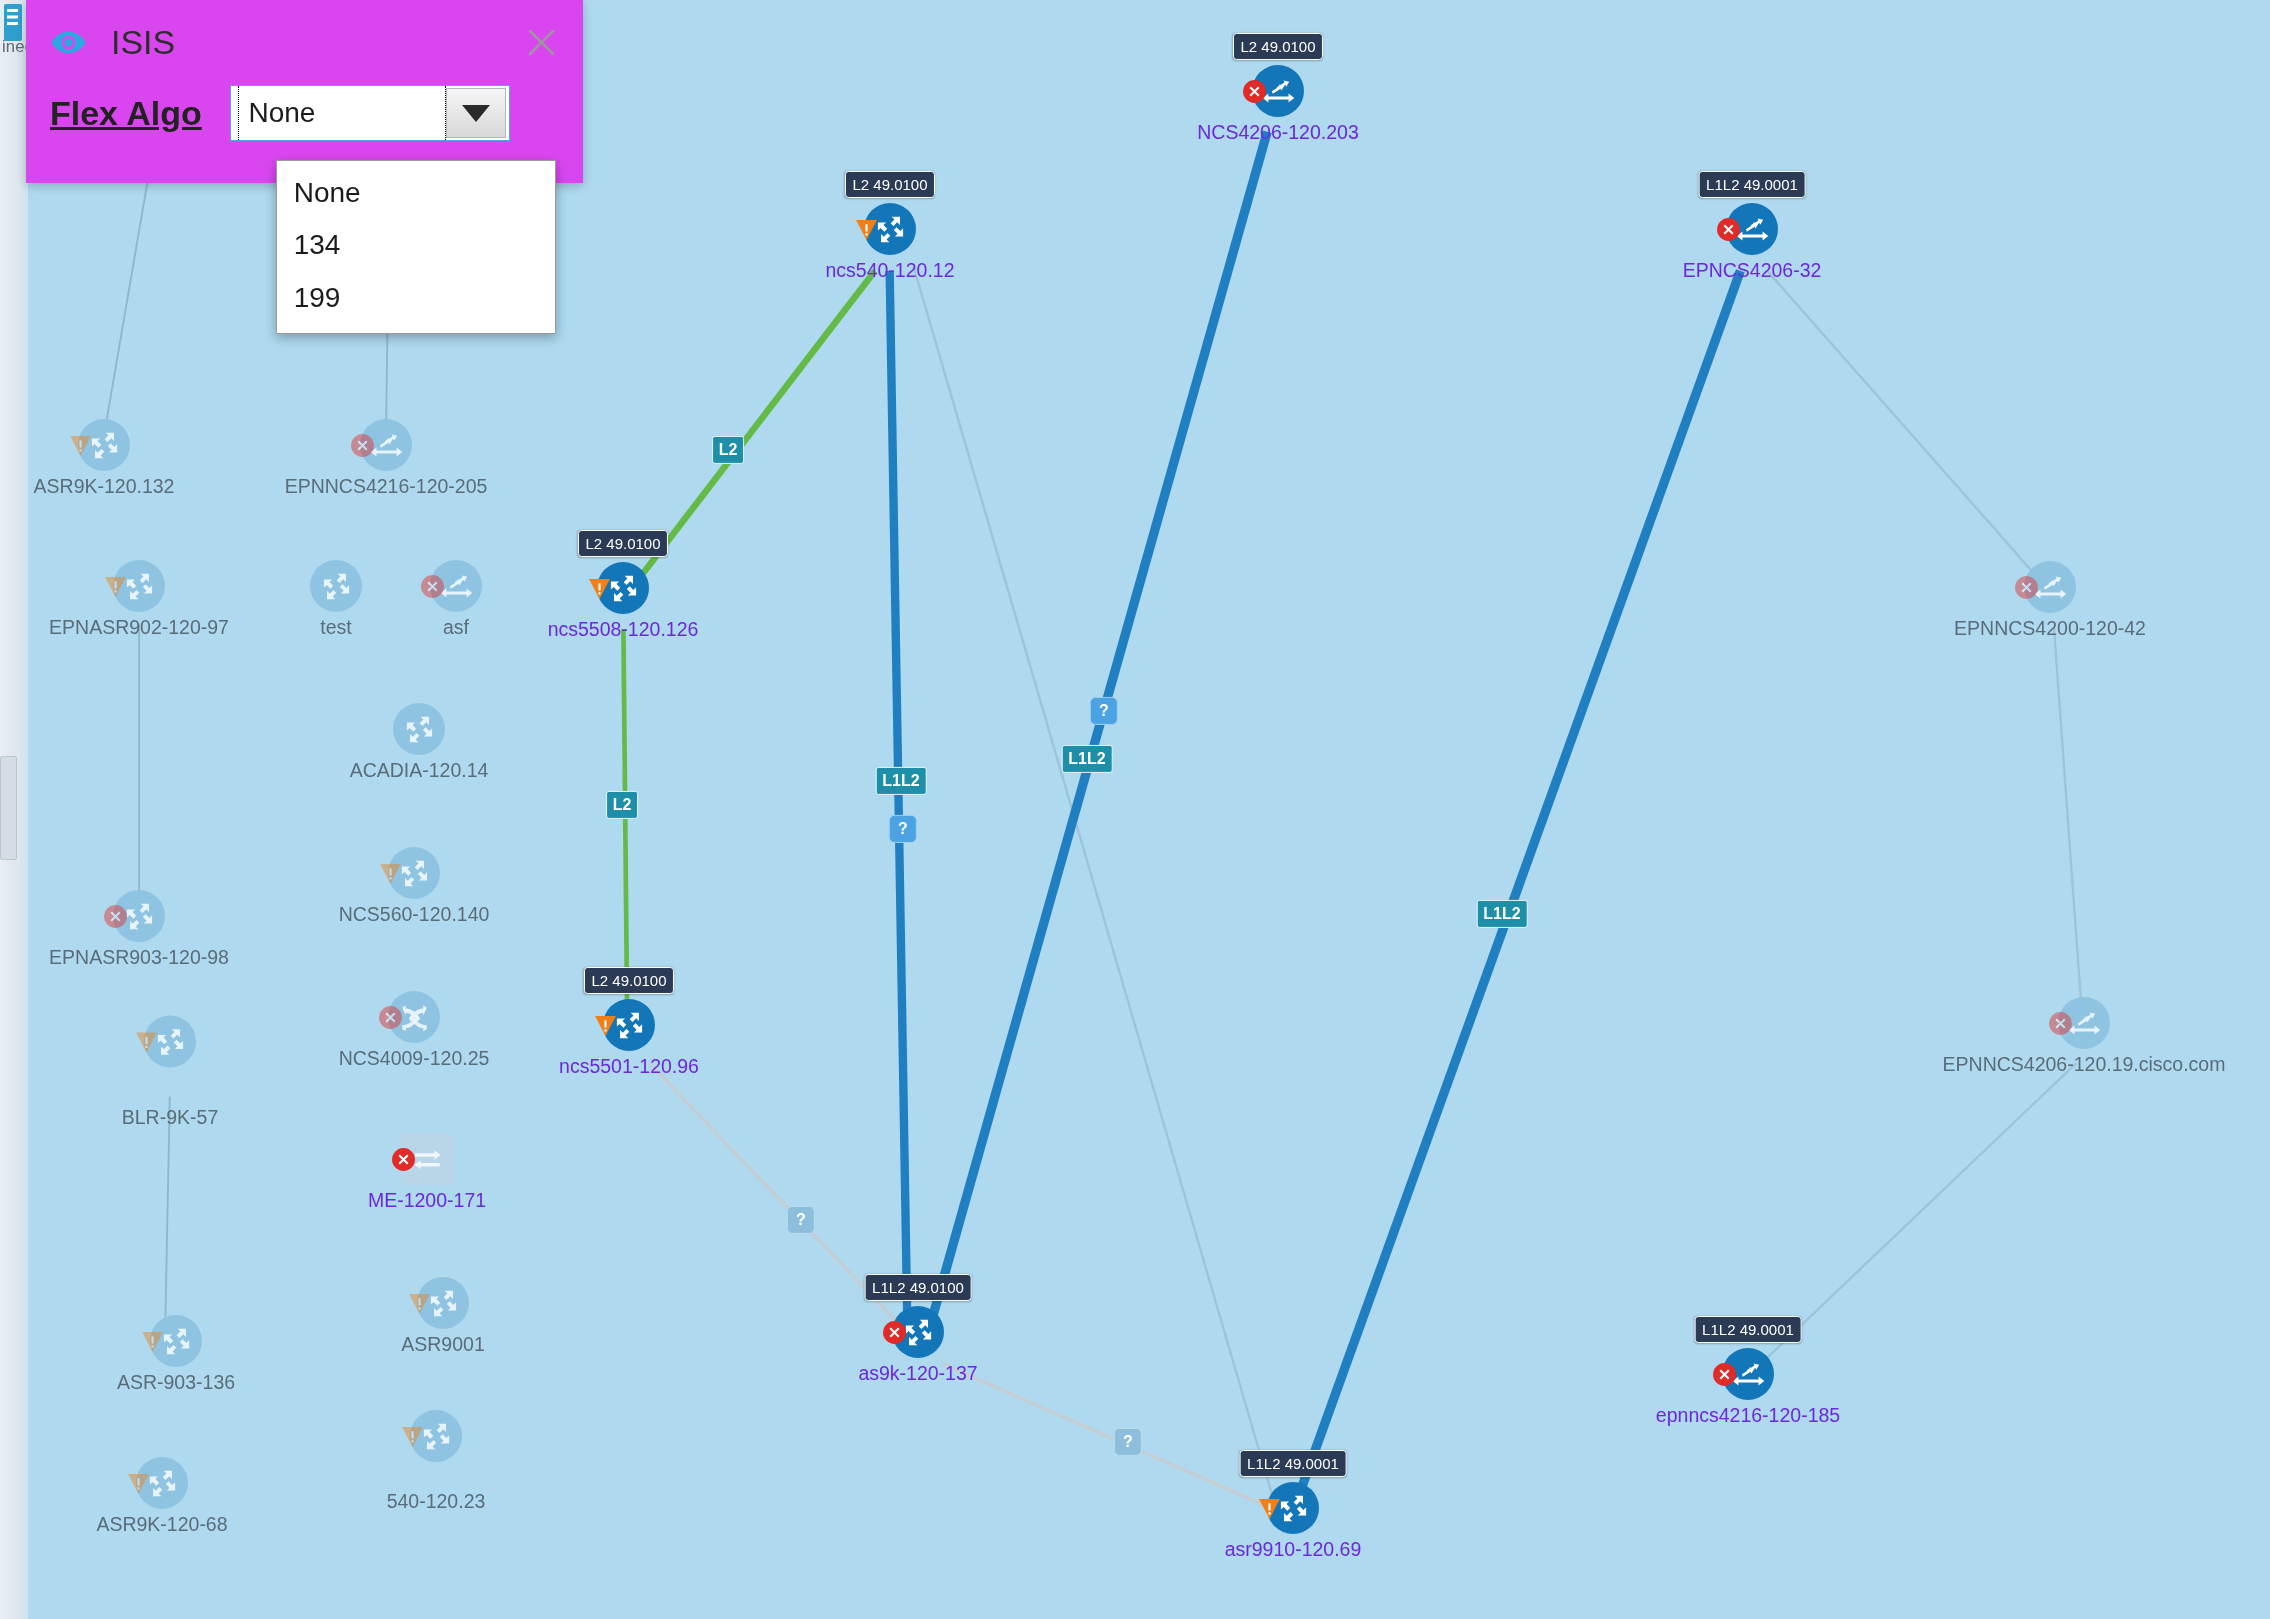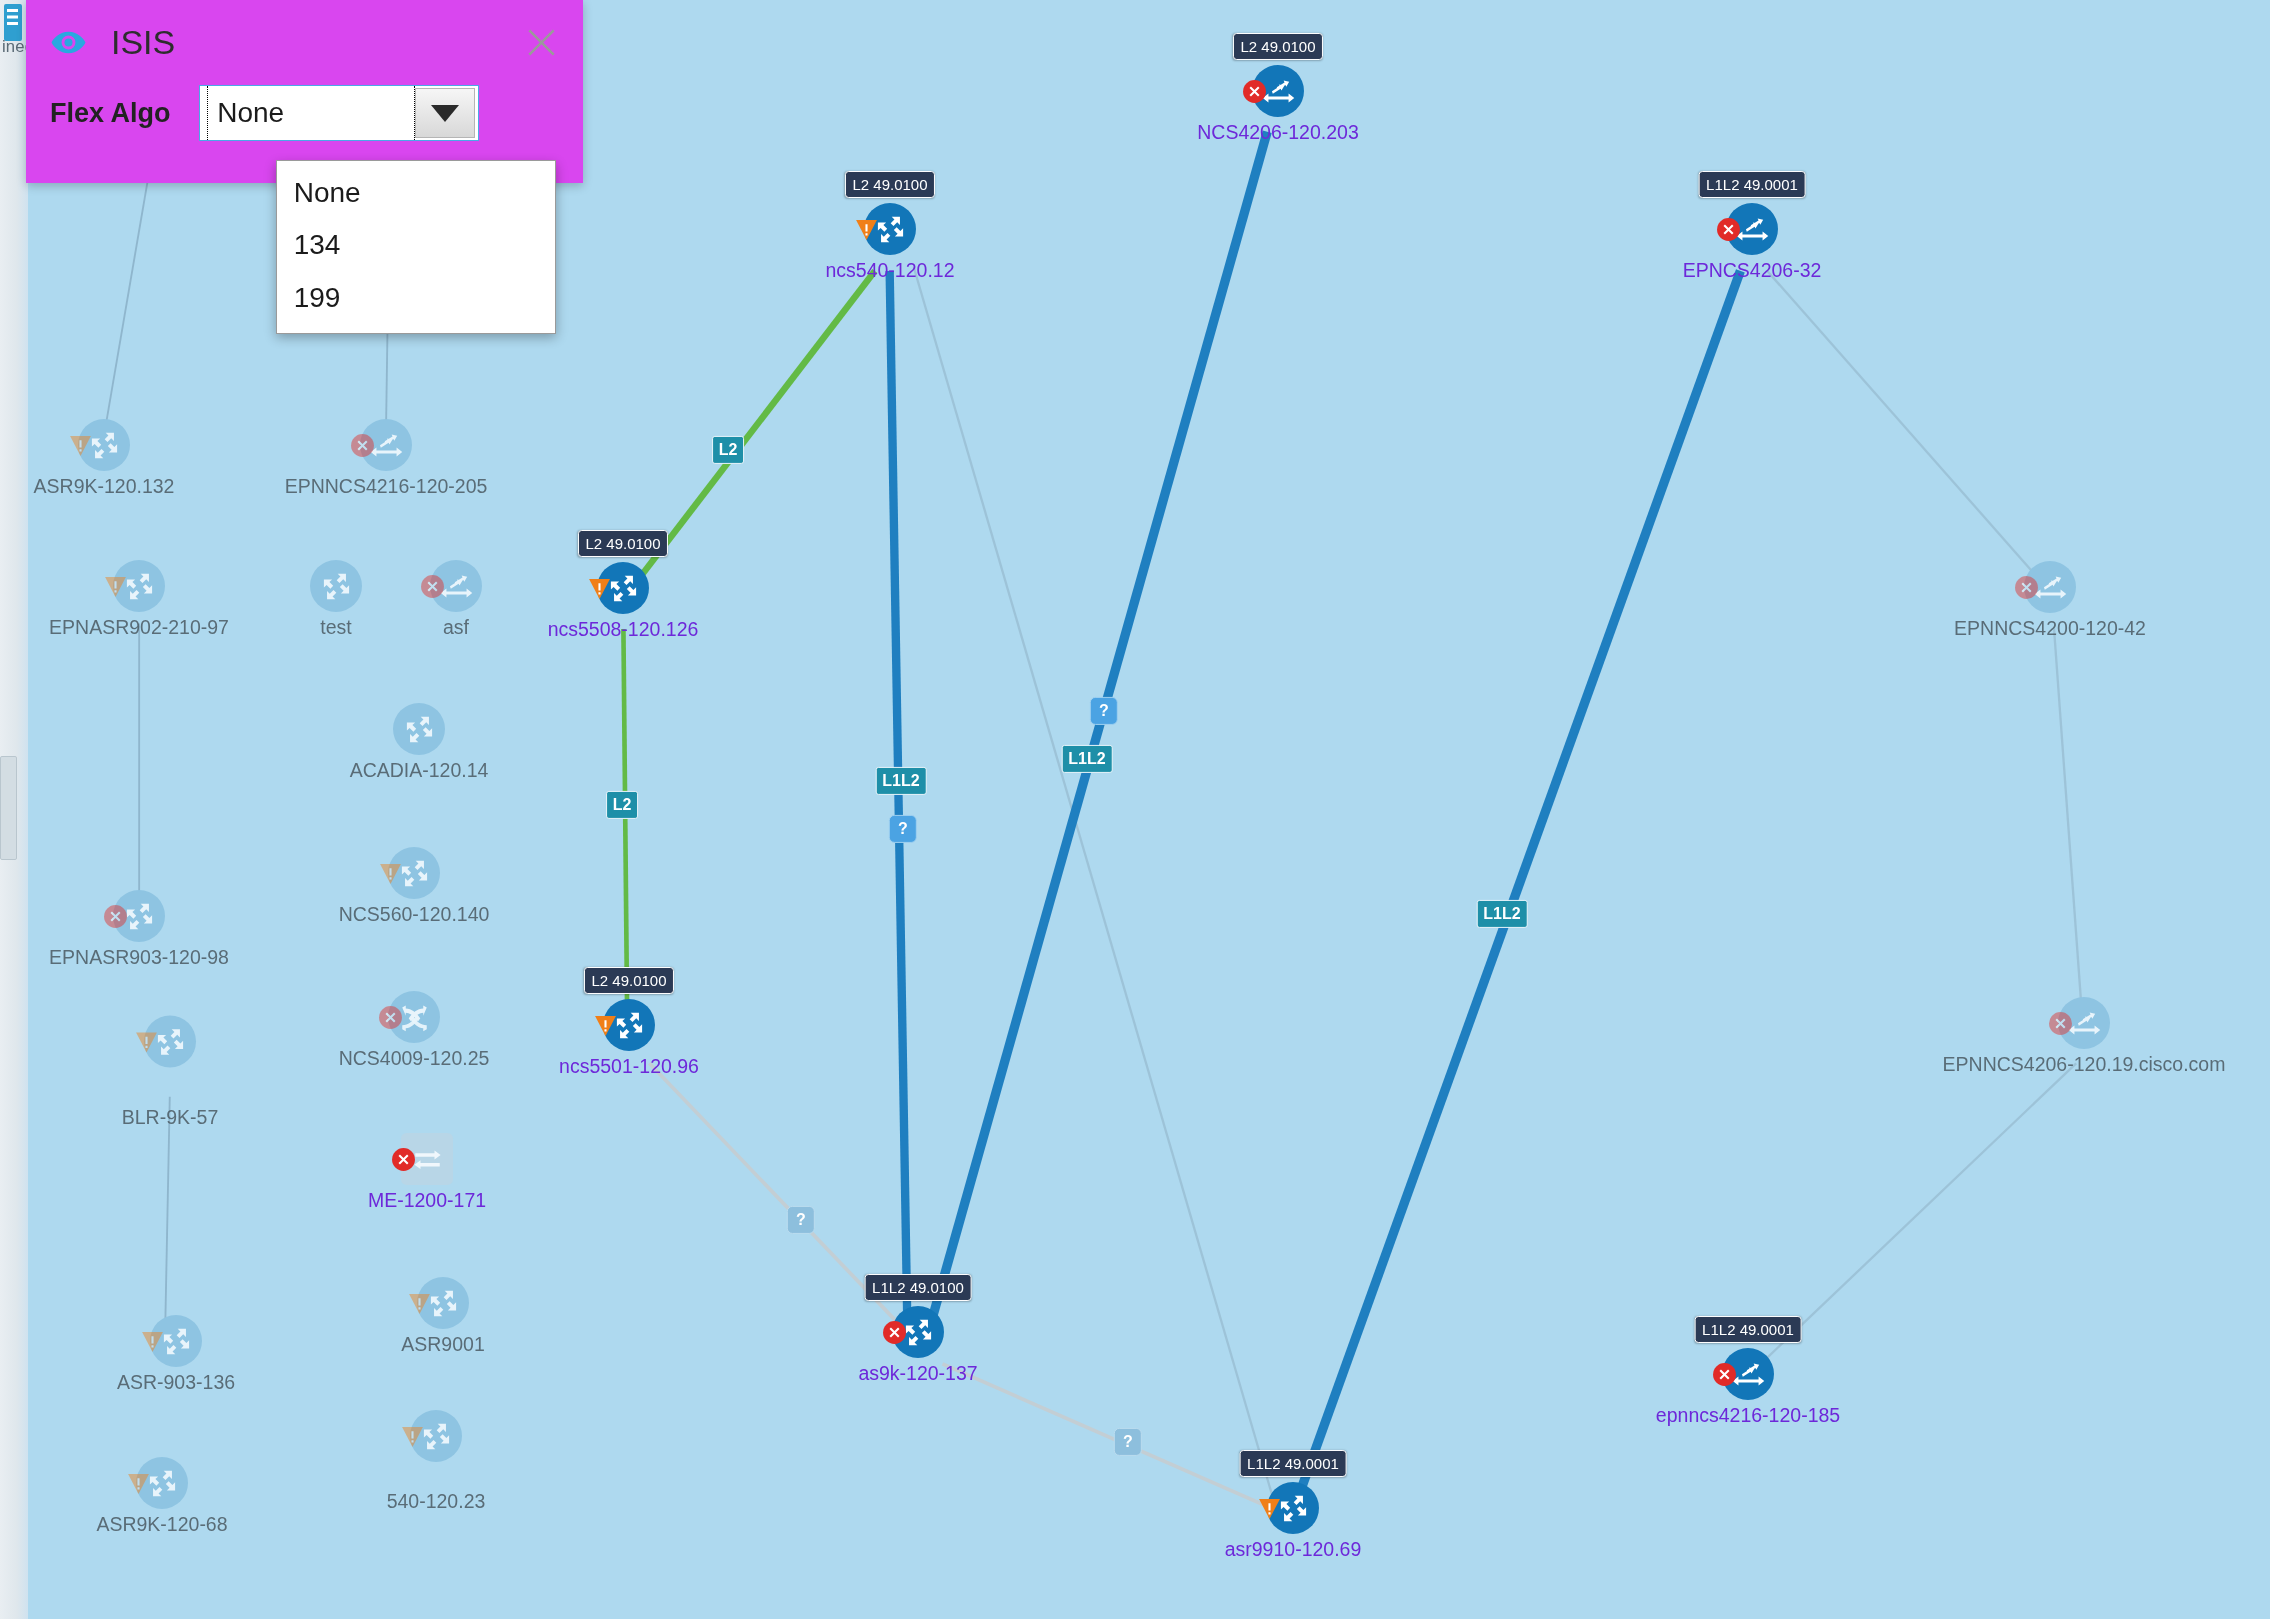--- a/index.html
+++ b/index.html
@@ -69,21 +69,21 @@
   
   #isis-panel{position:absolute;left:26px;top:0;width:557px;height:183px;
     background:#d946ef;box-shadow:0 2.8px 9.3px rgba(0,0,0,.22);}
   .panel-head{display:flex;align-items:center;height:85px;padding:0 20.4px 0 24px;}
   .eye-icon{width:37px;height:37px;flex:0 0 auto;}
   .eye-icon svg{width:37px;height:37px;display:block;}
   .panel-title{font-size:34px;color:#2d2d2d;margin-left:24px;}
   .panel-close{margin-left:auto;width:43px;height:43px;cursor:pointer;}
   .panel-close svg{width:43px;height:43px;display:block;}
   .panel-row{display:flex;align-items:center;padding:0 20.4px 0 24px;}
-  .flex-label{font-size:27px;font-weight:bold;color:#222;}
+  .flex-label{font-size:34px;font-weight:bold;color:#222;text-decoration:underline;}
   .select-wrap{position:relative;margin-left:28px;width:278px;height:54px;
      border:1.9px solid #4aa8e8;background:#fff;display:flex;align-items:center;}
   .select-value{flex:1;height:100%;display:flex;align-items:center;padding:0 9.3px;
      font-size:28px;color:#1b1b1b;
      border-left:1.9px dotted #000;border-right:1.9px dotted #000;margin:2.8px 0 2.8px 7.4px;}
   .select-arrow{width:58px;height:calc(100% - 5.6px);margin:2.8px 2.8px 2.8px 0;
      background:linear-gradient(#f6f6f6,#d8d8d8);border:0.9px solid #b5b5b5;
      display:flex;align-items:center;justify-content:center;}
   .select-arrow i{display:block;width:0;height:0;border-left:14px solid transparent;
      border-right:14px solid transparent;border-top:17.6px solid #2a2a2a;}
@@ -167,21 +167,21 @@
               <path d="M21.4 5.5h9.4v9.4l-3.1-3.1-4.3 4.3-3.2-3.2 4.3-4.3zM34.4 18.7v9.4H25l3.1-3.1-4.3-4.3 3.2-3.2 4.3 4.3zM18.6 34.5H9.2v-9.4l3.1 3.1 4.3-4.3 3.2 3.2-4.3 4.3zM5.6 21.3v-9.4H15l-3.1 3.1 4.3 4.3-3.2 3.2-4.3-4.3z"></path>
             </svg>
           </div>
           <div class="badge warn">
             <svg viewBox="0 0 24 24">
               <path d="M2 3h20L12 22z" fill="#f07f18"></path>
               <path d="M11 7h2v7h-2zM11 15.5h2v2.2h-2z" fill="#ffffff"></path>
             </svg>
           </div>
         </div>
-        <div class="node-label">EPNASR902-210-97</div>
+        <div class="node-label">EPNASR902-120-97</div>
       </div>
       <div class="node faded" style="left: 336px; top: 599px;">
         <div class="node-glyph">
           <div class="disc">
             <svg viewBox="0 0 40 40">
               <path d="M21.4 5.5h9.4v9.4l-3.1-3.1-4.3 4.3-3.2-3.2 4.3-4.3zM34.4 18.7v9.4H25l3.1-3.1-4.3-4.3 3.2-3.2 4.3 4.3zM18.6 34.5H9.2v-9.4l3.1 3.1 4.3-4.3 3.2 3.2-4.3 4.3zM5.6 21.3v-9.4H15l-3.1 3.1 4.3 4.3-3.2 3.2-4.3-4.3z"></path>
             </svg>
           </div>
         </div>
         <div class="node-label">test</div>

